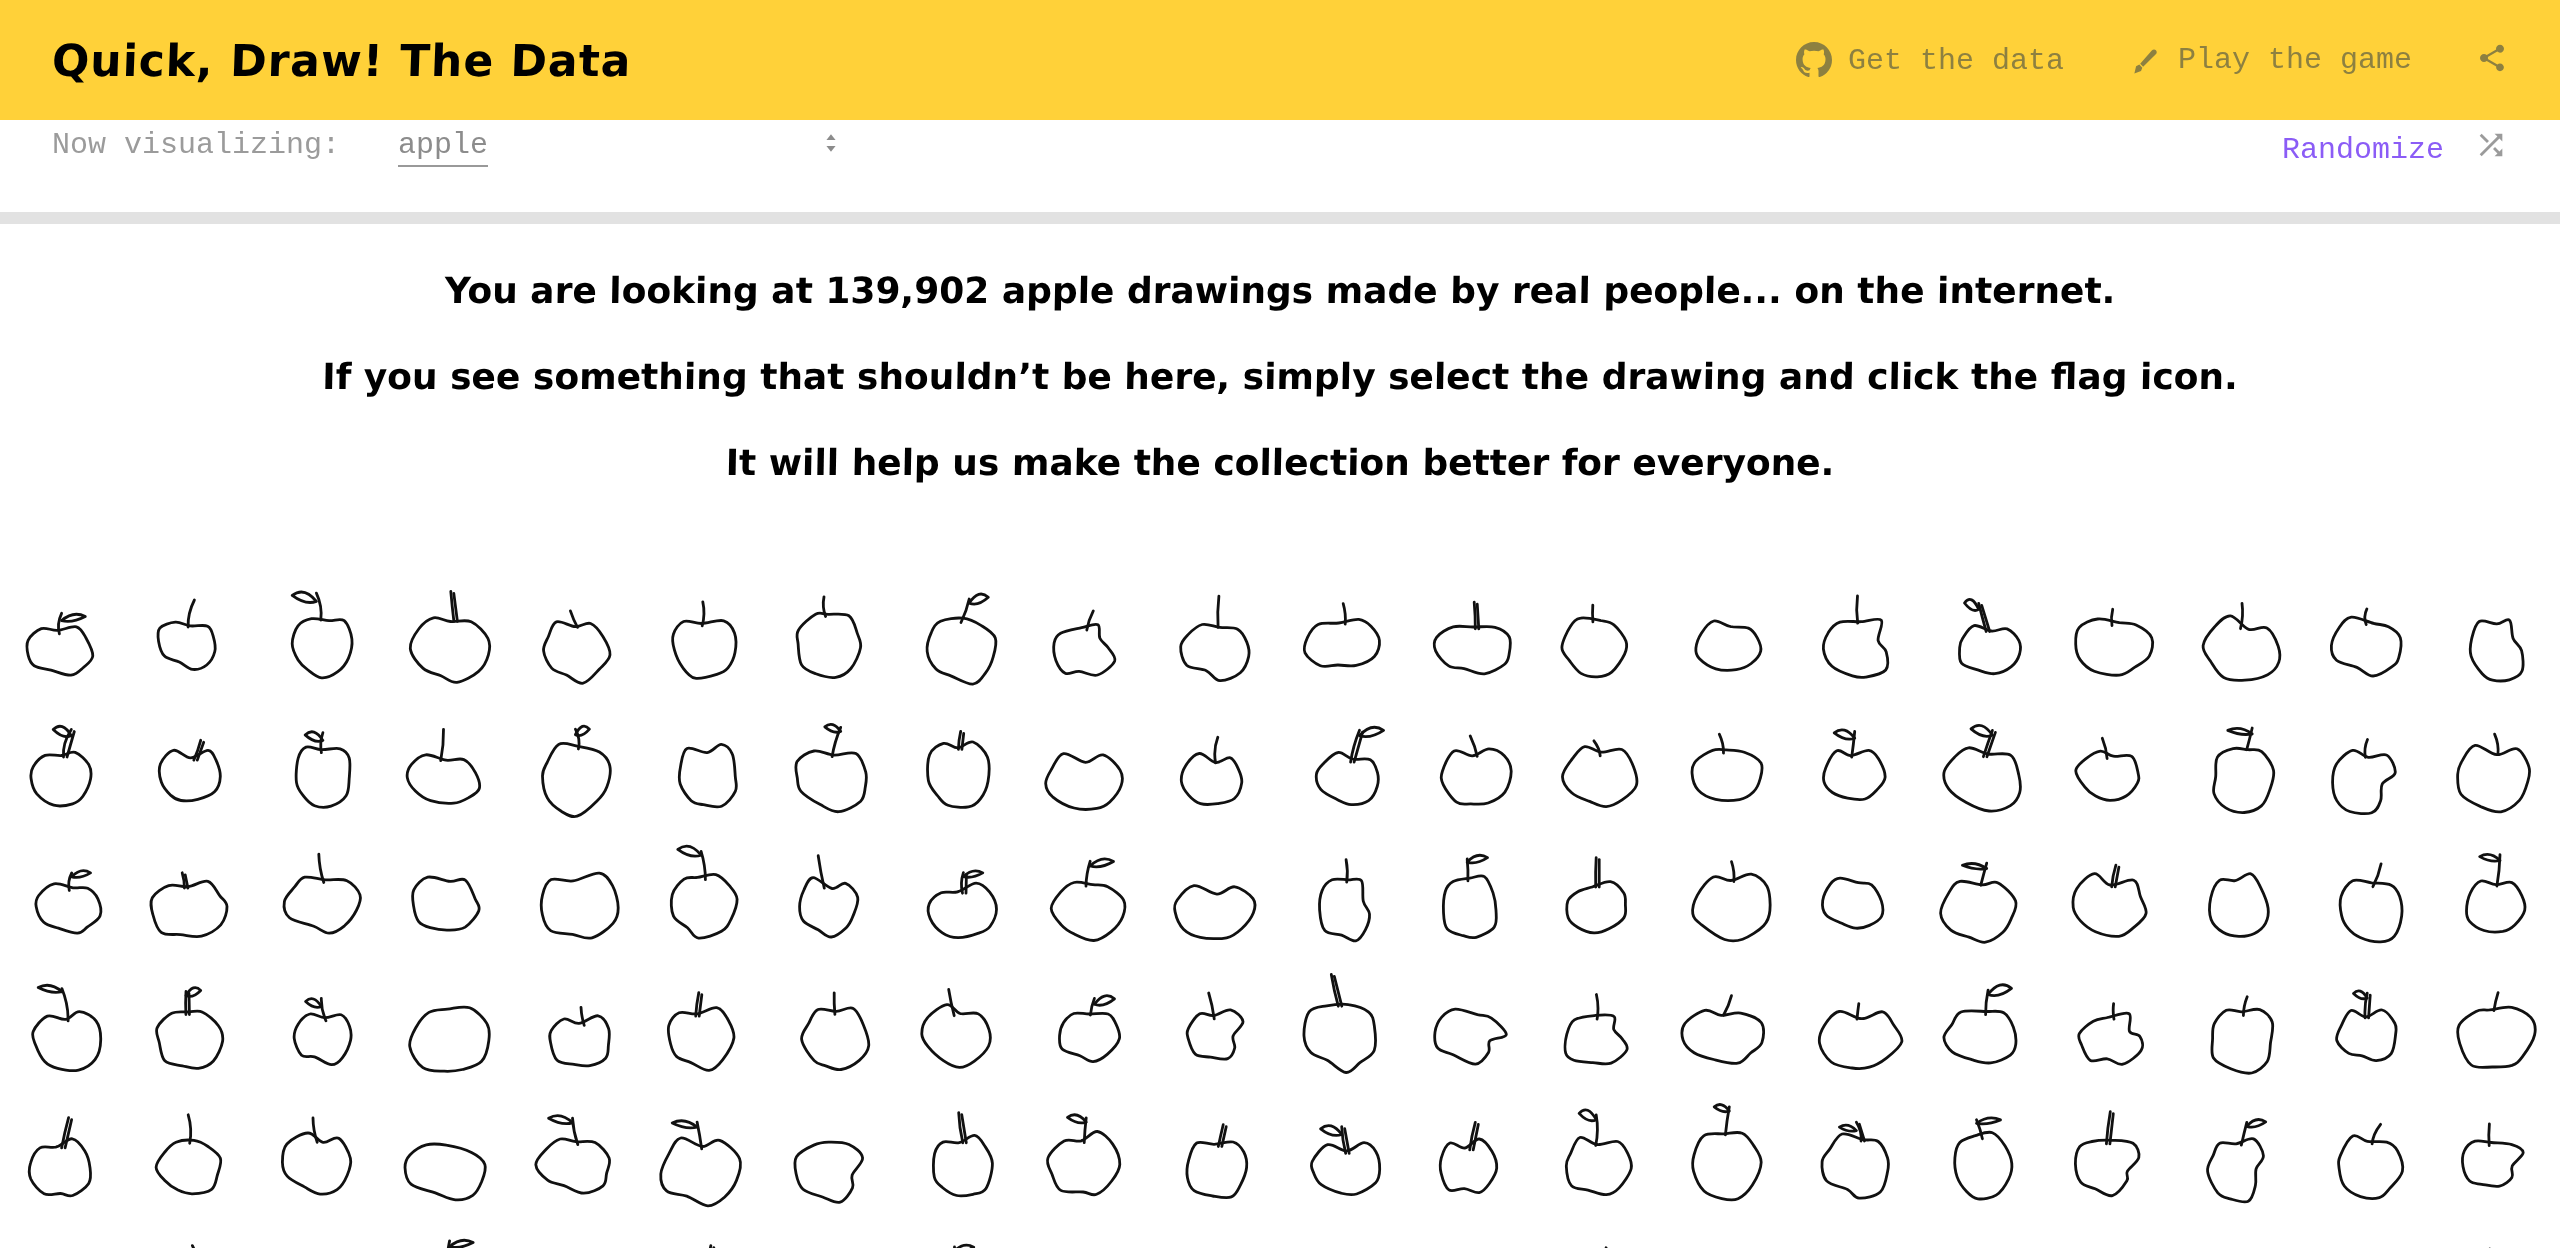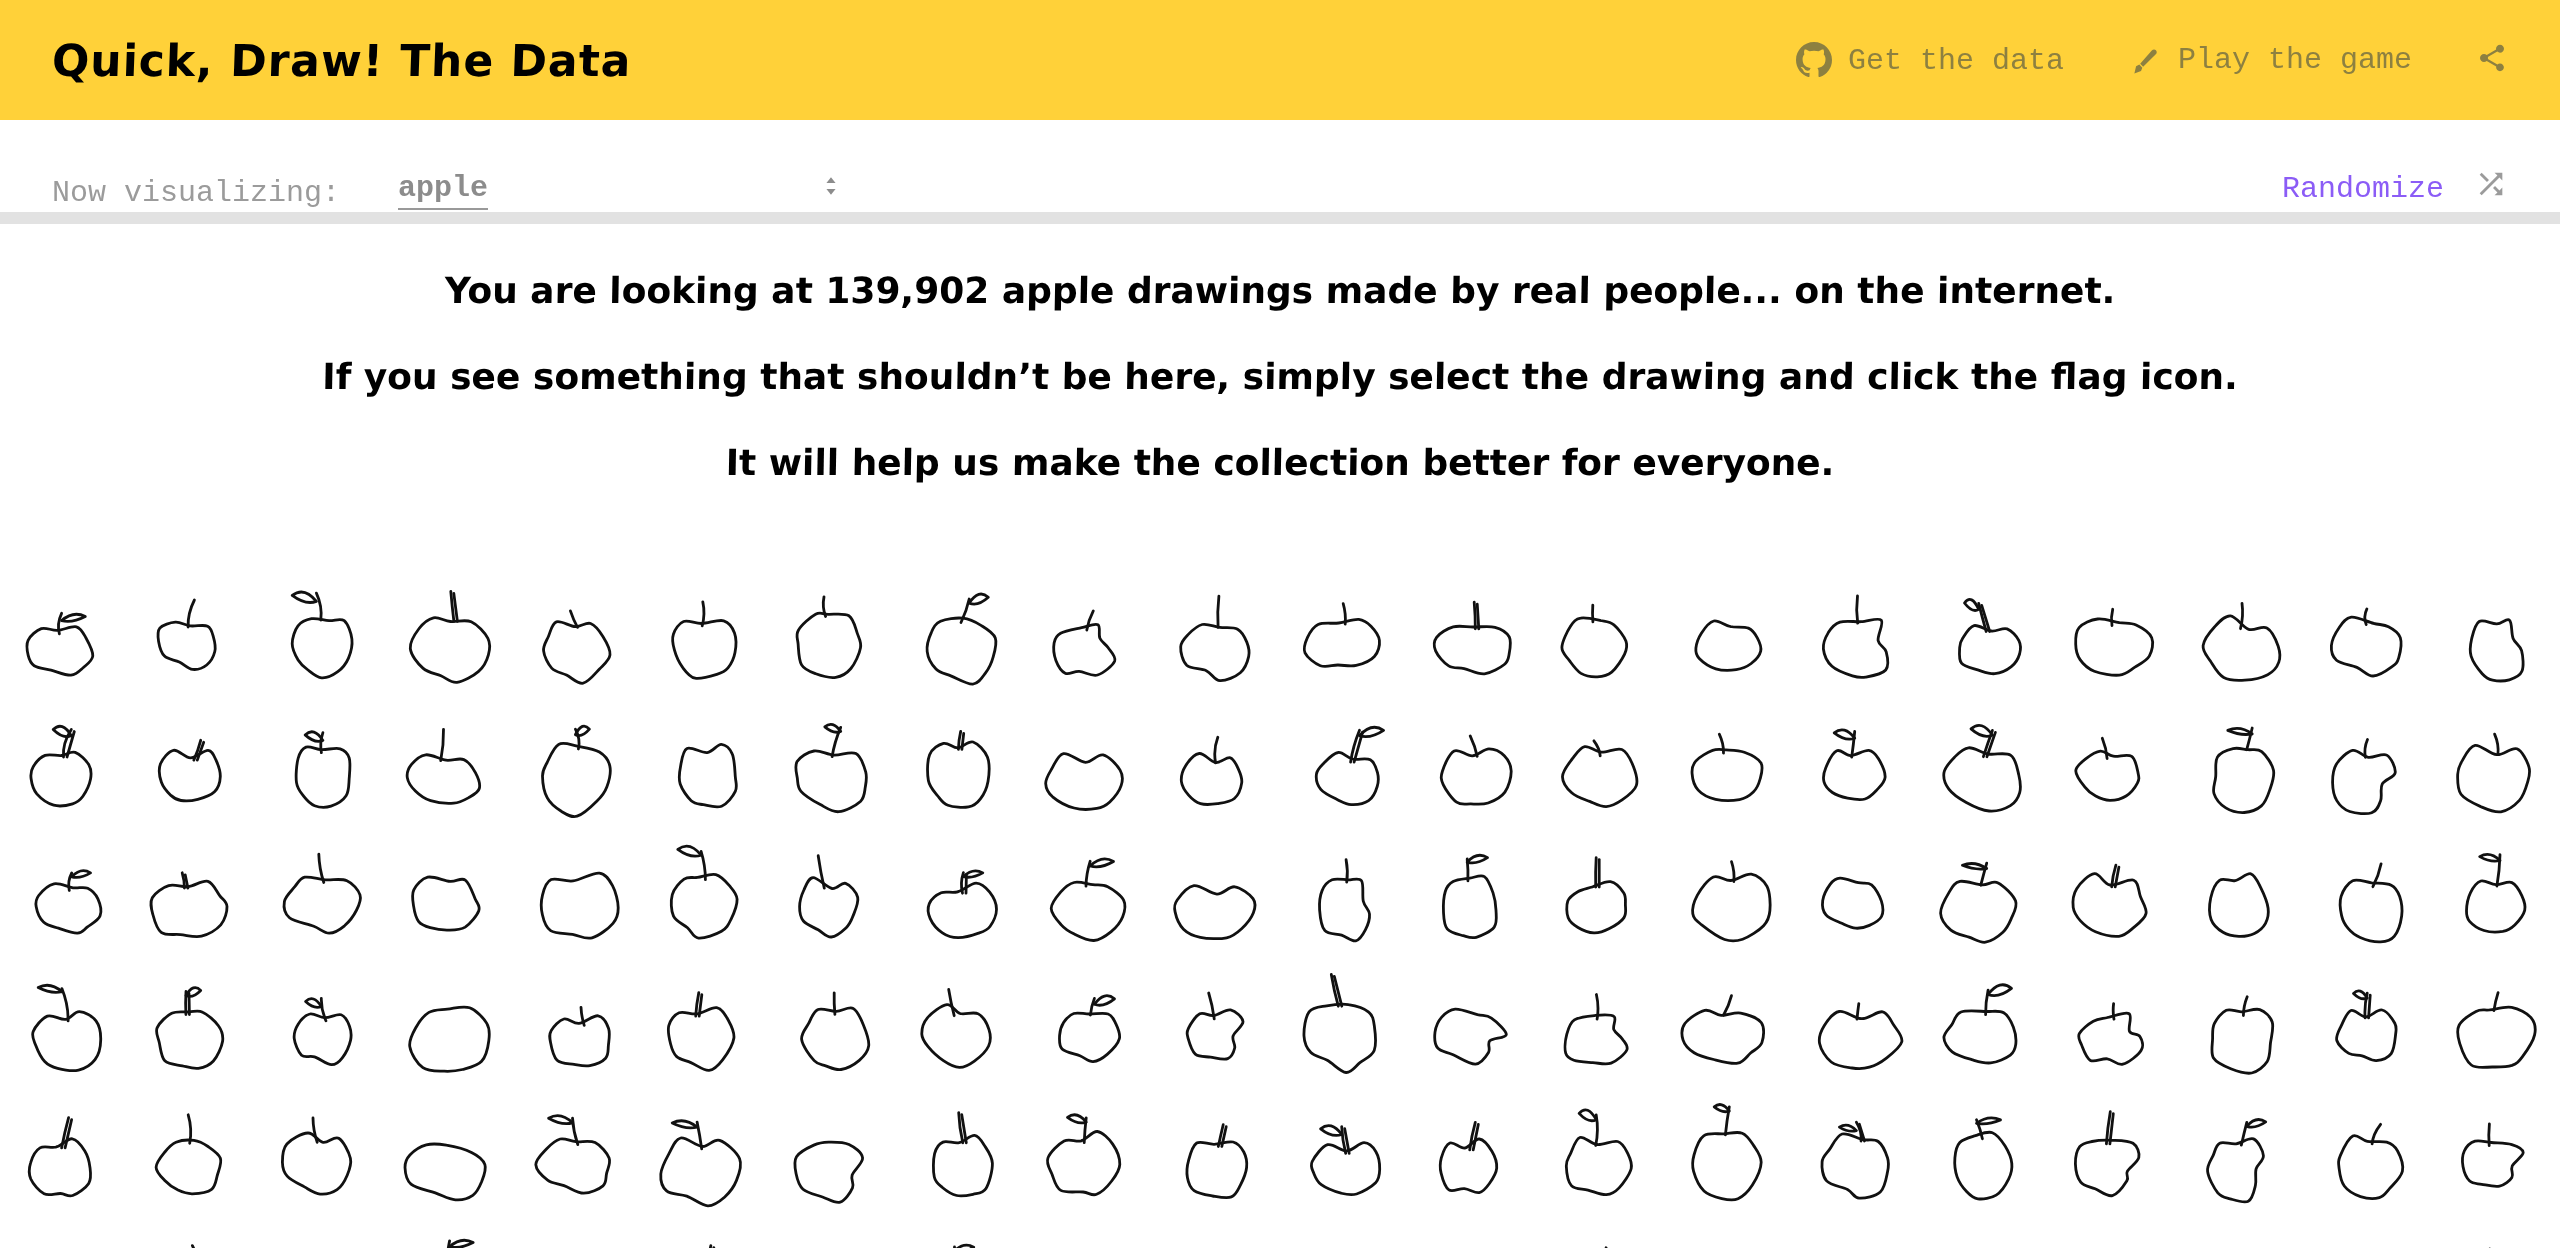--- a/index.html
+++ b/index.html
@@ -10,24 +10,24 @@
   .header { height:120px; background:#FFD139; display:flex; align-items:center; padding:0 52px; }
   .logo { font-family:cursive,"DejaVu Sans",sans-serif; font-weight:700; font-size:44px;
           color:#000; letter-spacing:1px; transform:skewX(-2deg); }
   .header-right { margin-left:auto; display:flex; align-items:center; gap:64px; }
   .header-link { display:flex; align-items:flex-end; gap:16px; color:#8D8040; font-size:30px;
                  cursor:pointer; white-space:nowrap; }
   .header-link svg { display:block; }
   .share-btn { color:#8D8040; cursor:pointer; display:flex; align-items:center; }
 
   
-  .subbar { height:92px; background:#fff; display:flex; align-items:flex-end; padding:2px 52px;
+  .subbar { height:92px; background:#fff; display:flex; align-items:flex-start; padding:8px 52px;
             font-size:30px; color:#9B9B9B; }
   .select-control { margin-left:58px; width:446px; display:flex; align-items:center;
-                    justify-content:space-between; cursor:pointer;font-weight:bold; }
+                    justify-content:space-between; cursor:pointer; }
   .select-value { color:#8C8C8C; border-bottom:2px solid #999; padding-bottom:3px; }
   .unfold { color:#8C8C8C; }
   .randomize { margin-left:auto; display:flex; align-items:center; gap:30px; color:#8b5cf6;
                cursor:pointer; }
   .divider { height:12px; background:#E2E2E2; }
 
   
   .intro { padding-top:24px; text-align:center; font-family:cursive,"DejaVu Sans",sans-serif;
            font-weight:600; font-size:36px; color:#000; }
   .intro-line { line-height:86px; white-space:nowrap; transform:skewX(-1deg); }

